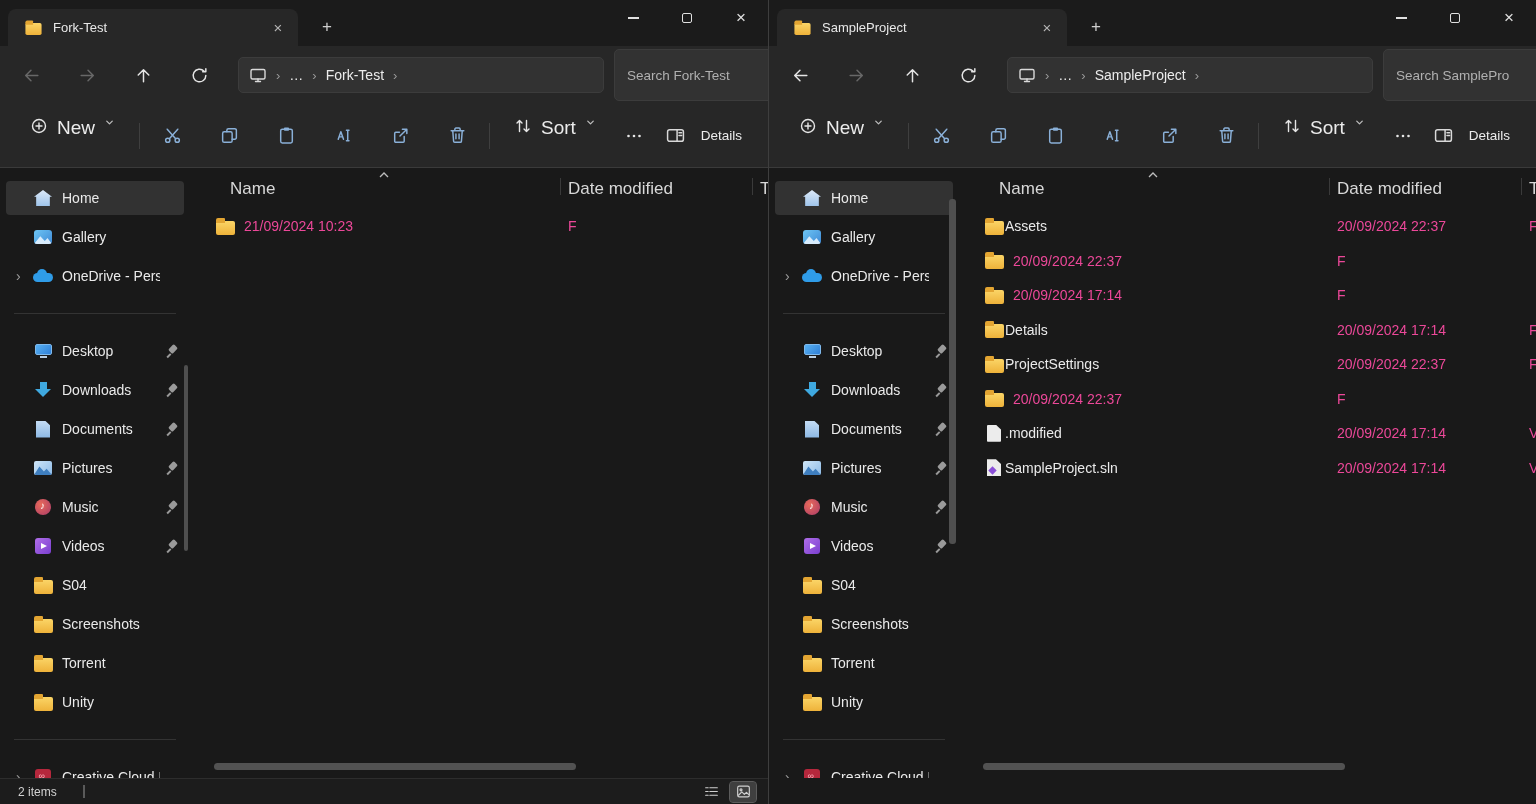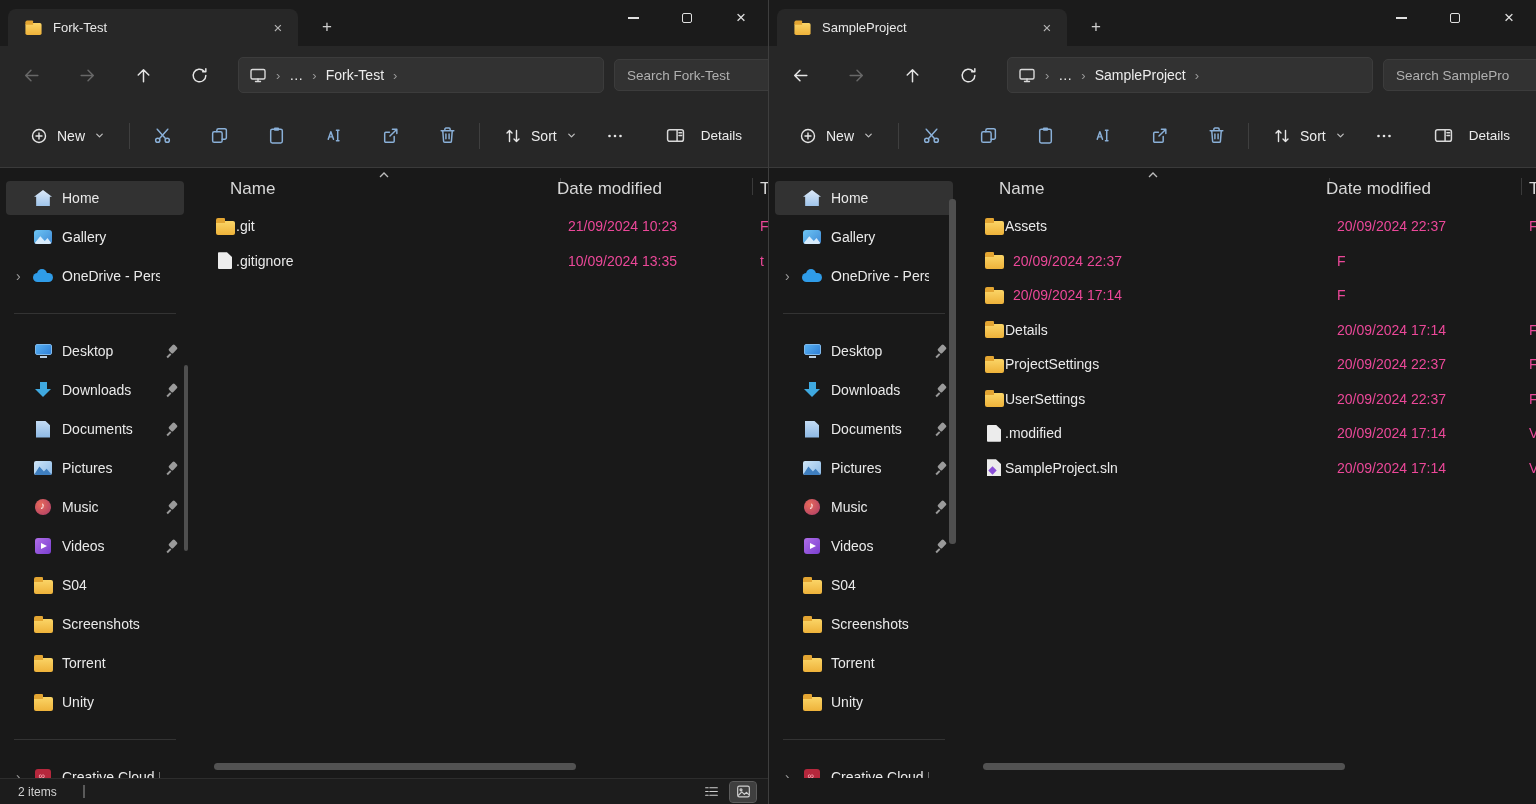--- a/index.html
+++ b/index.html
@@ -26,30 +26,30 @@
 
   
   .navbar { height:58px; background:#272727; display:flex; align-items:center; padding-left:14px; gap:22px; }
   .navbtn { width:34px; height:34px; flex:none; display:flex; align-items:center; justify-content:center;
             color:#e5e5e5; border-radius:4px; }
   .navbtn.disabled { color:#686868; }
   .addressbar { width:366px; height:36px; flex:none; background:#323232; border:1px solid #3c3c3c; border-radius:5px;
                 display:flex; align-items:center; padding:0 10px; gap:9px; font-size:14px; }
   .crumb-sep { color:#9a9a9a; font-size:13px; }
   .crumb { color:#ececec; white-space:nowrap; }
-  .searchbox { width:220px; height:32px; flex:none; margin-left:-12px; background:#323232; border:1px solid #3c3c3c;
+  .searchbox { width:220px; height:52px; flex:none; margin-left:-12px; background:#323232; border:1px solid #3c3c3c;
                border-radius:5px; padding:0 12px; font-size:13.5px; color:#e6e6e6; outline:none;
                font-family:"Liberation Sans", sans-serif; }
   .searchbox::placeholder { color:#b0b0b0; }
 
   
   .commandbar { height:64px; background:#272727; border-bottom:1px solid #3a3a3a;
                 display:flex; align-items:center; padding:0 26px 0 18px; }
-  .cmd-new, .cmd-sort { display:flex; align-items:center; gap:9px; padding:0 12px; height:38px;
-                        border-radius:4px; font-size:14px; color:#ececec; flex:none; }
+  .cmd-new, .cmd-sort { display:flex; align-items:flex-start; gap:9px; padding:0 12px; height:38px;
+                        border-radius:4px; font-size:19px; color:#ececec; flex:none; }
   .cmd-sep { width:1px; height:26px; background:#3f3f3f; margin:0 12px; flex:none; }
   .cmd-group { display:flex; gap:17px; flex:none; }
   .cmd-ico { width:40px; height:38px; display:flex; align-items:center; justify-content:center;
              color:#8ab0d8; border-radius:4px; }
   .cmd-more { width:40px; height:38px; display:flex; align-items:center; justify-content:center;
               color:#e6e6e6; border-radius:4px; flex:none; margin-left:6px; }
   .cmd-details { margin-left:auto; display:flex; align-items:center; gap:16px; font-size:13.5px; color:#ececec; flex:none; }
   .svgst { fill:none; stroke:currentColor; stroke-width:1.4; stroke-linecap:round; stroke-linejoin:round; }
 
   
@@ -63,21 +63,21 @@
   .sb-ico { width:22px; flex:none; display:flex; justify-content:center; align-items:center; }
   .sb-label { flex:1; margin-left:8px; white-space:nowrap; overflow:hidden; color:#eaeaea; }
   .sb-div { height:1px; background:#333333; margin:20px 14px; }
   .sb-scroll { position:absolute; background:#4f4f4f; border-radius:3px; }
   .w0 .sb-scroll { right:2px; top:196px; width:4px; height:186px; }
   .w1 .sb-scroll { right:3px; top:30px; width:7px; height:345px; }
 
   .files { flex:1; position:relative; overflow:hidden; }
   .fhead { height:36px; position:relative; font-size:17px; color:#d8d8d8; }
   .fh-name  { position:absolute; left:40px;  top:10px; }
-  .fh-date  { position:absolute; left:367px; top:10px;text-align:right; }
+  .fh-date  { position:absolute; left:378px; top:10px;text-align:right; }
   .fh-type  { position:absolute; left:570px; top:10px; }
   .fh-caret { position:absolute; left:188px; top:2px; color:#bdbdbd; }
   .fh-sep   { position:absolute; top:9px; width:1px; height:17px; background:#3a3a3a; }
   .fh-sep.s1 { left:370px; } .fh-sep.s2 { left:562px; }
   .rows { margin-top:4px; }
   .row { height:34.5px; display:grid; grid-template-columns:20px 324px 192px 60px; padding-left:26px;
          align-items:center; font-size:14px; }
   .cell-ico { display:flex; align-items:center; }
   .cell-name { color:#eaeaea; white-space:nowrap; overflow:hidden; }
   .cell-date, .cell-type { color:#ec4899; padding-left:8px; white-space:nowrap; }
@@ -432,33 +432,24 @@
         <span class="fh-date">Date modified</span>
         <span class="fh-sep s2"></span>
         <span class="fh-type">T</span>
       </div>
       <div class="rows">
 
           <div class="row">
             <span class="cell-ico">
               <span class="ic icon-folder"></span>
             </span>
-            <span class="cell-name">.git</span>
             <span class="cell-date">21/09/2024 10:23</span>
             <span class="cell-type">F</span>
           </div>
 
-          <div class="row">
-            <span class="cell-ico">
-              <span class="ic icon-file"></span>
-            </span>
-            <span class="cell-name">.gitignore</span>
-            <span class="cell-date">10/09/2024 13:35</span>
-            <span class="cell-type">t</span>
-          </div>
         </div>
       <div class="hscroll"></div>
     </div>
   </div>
 
   <div class="statusbar">
     <span>2 items</span>
     <span class="status-div"></span>
     <div class="view-btns">
       <div class="view-btn">
@@ -804,21 +795,20 @@
             </span>
             <span class="cell-name">ProjectSettings</span>
             <span class="cell-date">20/09/2024 22:37</span>
             <span class="cell-type">F</span>
           </div>
 
           <div class="row">
             <span class="cell-ico">
               <span class="ic icon-folder"></span>
             </span>
-            <span class="cell-name">UserSettings</span>
             <span class="cell-date">20/09/2024 22:37</span>
             <span class="cell-type">F</span>
           </div>
 
           <div class="row">
             <span class="cell-ico">
               <span class="ic icon-file"></span>
             </span>
             <span class="cell-name">.modified</span>
             <span class="cell-date">20/09/2024 17:14</span>

